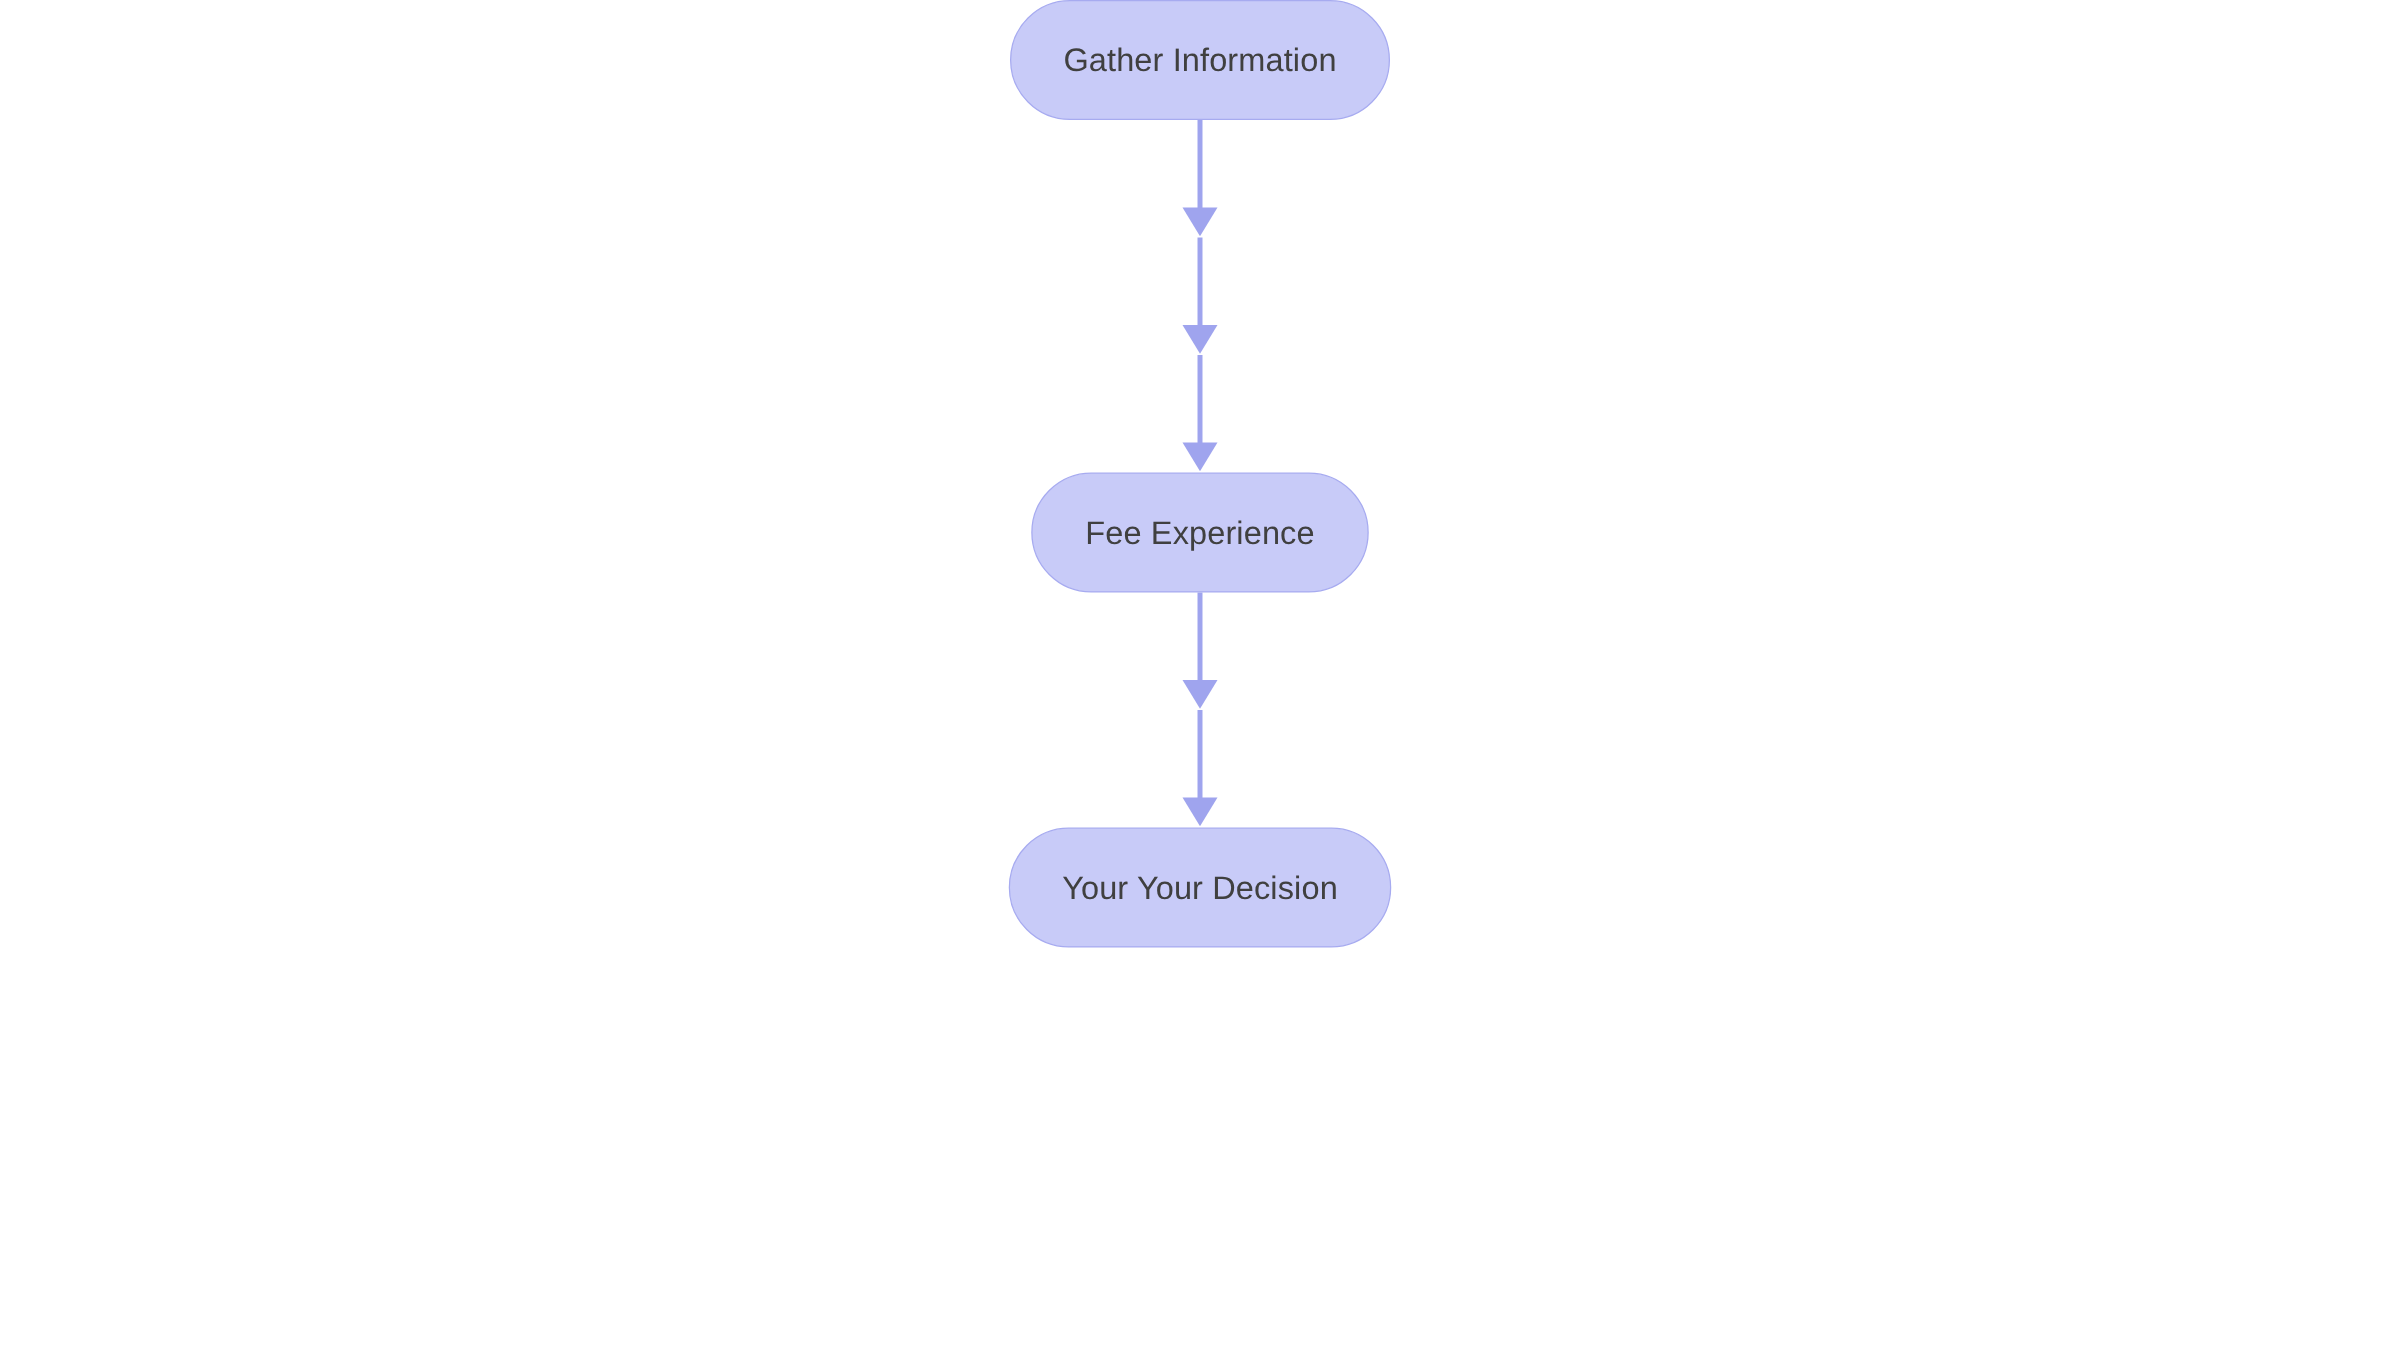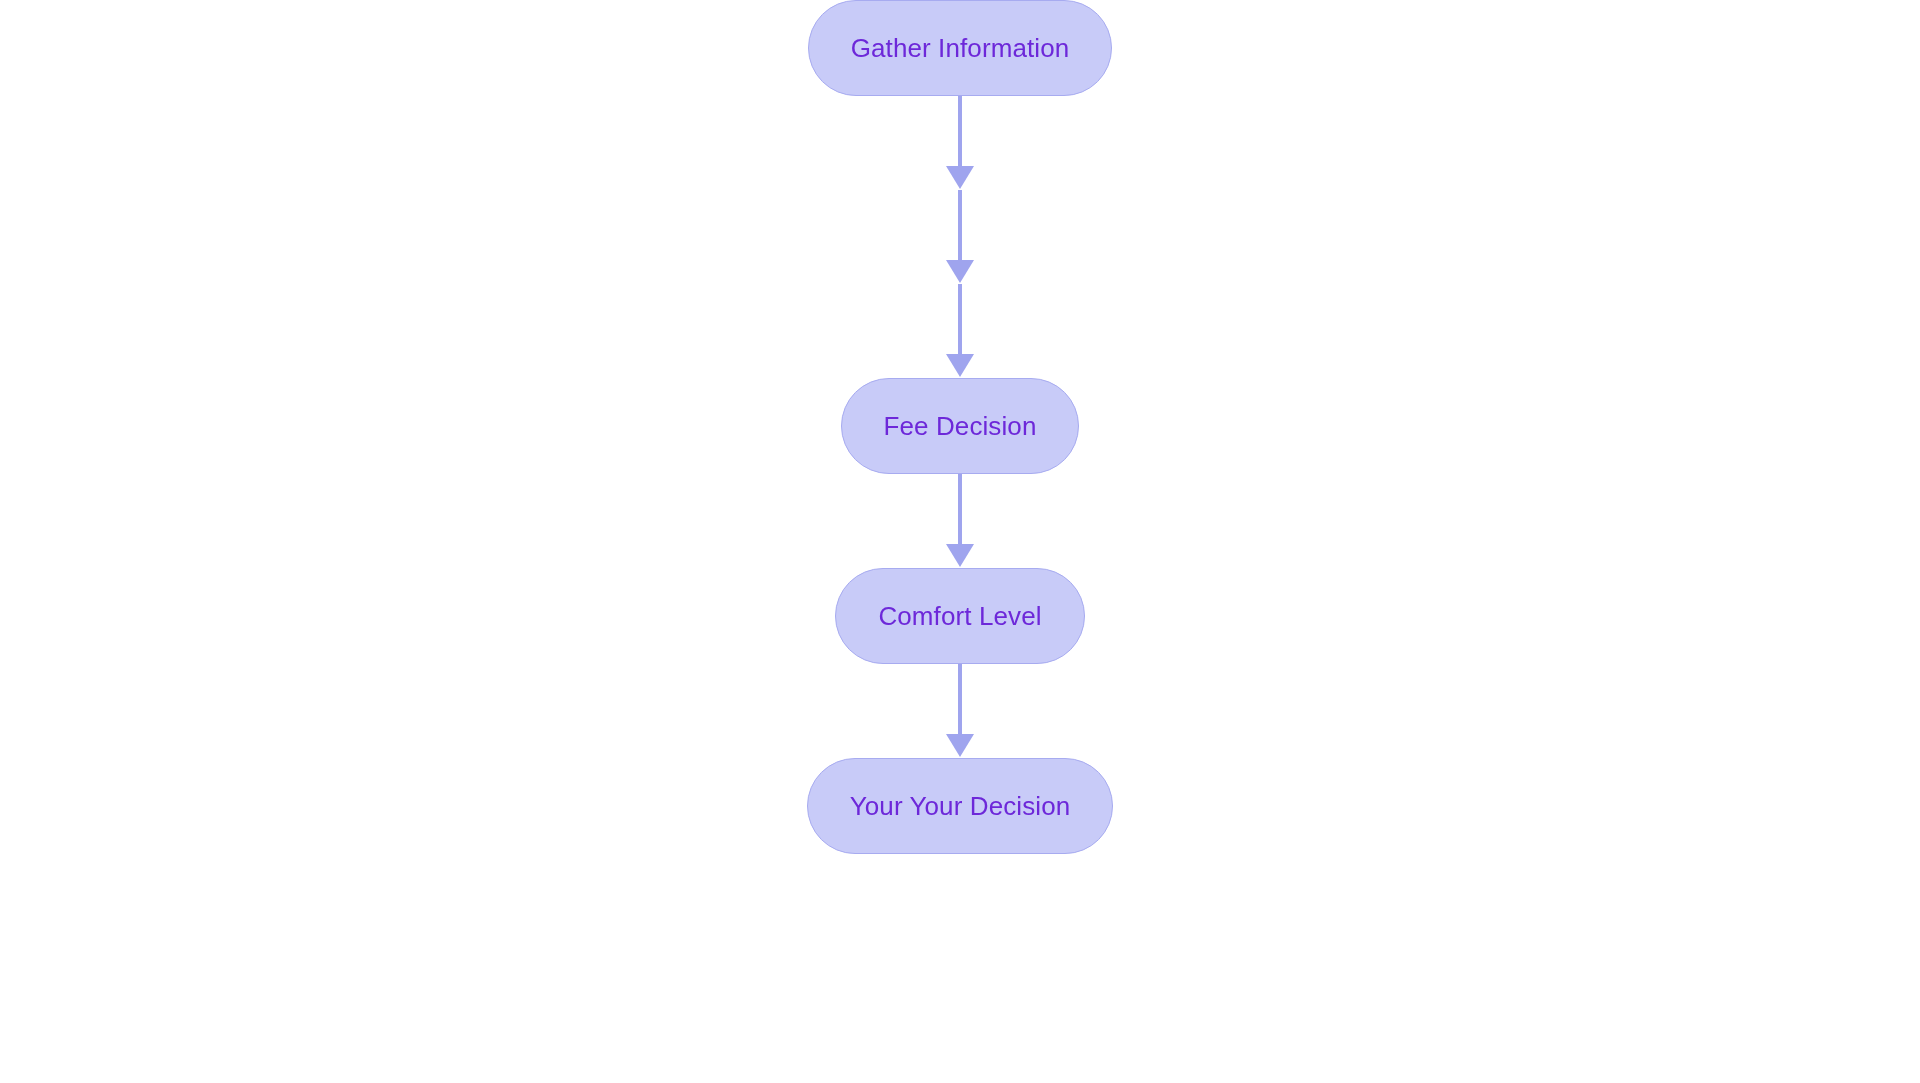--- a/index.html
+++ b/index.html
@@ -32,21 +32,21 @@
     justify-content: flex-start;
   }
   .flow-node {
     box-sizing: border-box;
     display: flex;
     align-items: center;
     justify-content: center;
     border-radius: 999px;
     background: #c8cbf8;
     border: 1.5px solid #a7abf0;
-    color: #6d28d9;
+    color: #404040;
     font-family: "Liberation Sans", sans-serif;
     font-size: 26px;
     font-weight: 400;
     letter-spacing: 0.1px;
     line-height: 1;
     white-space: nowrap;
     padding: 0 42px;
     height: 96px;
     user-select: none;
   }
@@ -94,33 +94,30 @@
 
 
     <div class="flow-connector">
       <svg width="40" height="94" viewBox="0 0 40 94" aria-hidden="true">
         <line x1="20" y1="0" x2="20" y2="72" stroke="#9fa4ee" stroke-width="4"></line>
         <polygon points="6,70 34,70 20,93" fill="#9fa4ee"></polygon>
       </svg>
     </div>
 
     <div class="flow-node">
-      <span class="flow-node-label">Fee Decision</span>
+      <span class="flow-node-label">Fee Experience</span>
     </div>
 
     <div class="flow-connector">
       <svg width="40" height="94" viewBox="0 0 40 94" aria-hidden="true">
         <line x1="20" y1="0" x2="20" y2="72" stroke="#9fa4ee" stroke-width="4"></line>
         <polygon points="6,70 34,70 20,93" fill="#9fa4ee"></polygon>
       </svg>
     </div>
 
-    <div class="flow-node">
-      <span class="flow-node-label">Comfort Level</span>
-    </div>
 
     <div class="flow-connector">
       <svg width="40" height="94" viewBox="0 0 40 94" aria-hidden="true">
         <line x1="20" y1="0" x2="20" y2="72" stroke="#9fa4ee" stroke-width="4"></line>
         <polygon points="6,70 34,70 20,93" fill="#9fa4ee"></polygon>
       </svg>
     </div>
 
     <div class="flow-node">
       <span class="flow-node-label">Your Your Decision</span>

